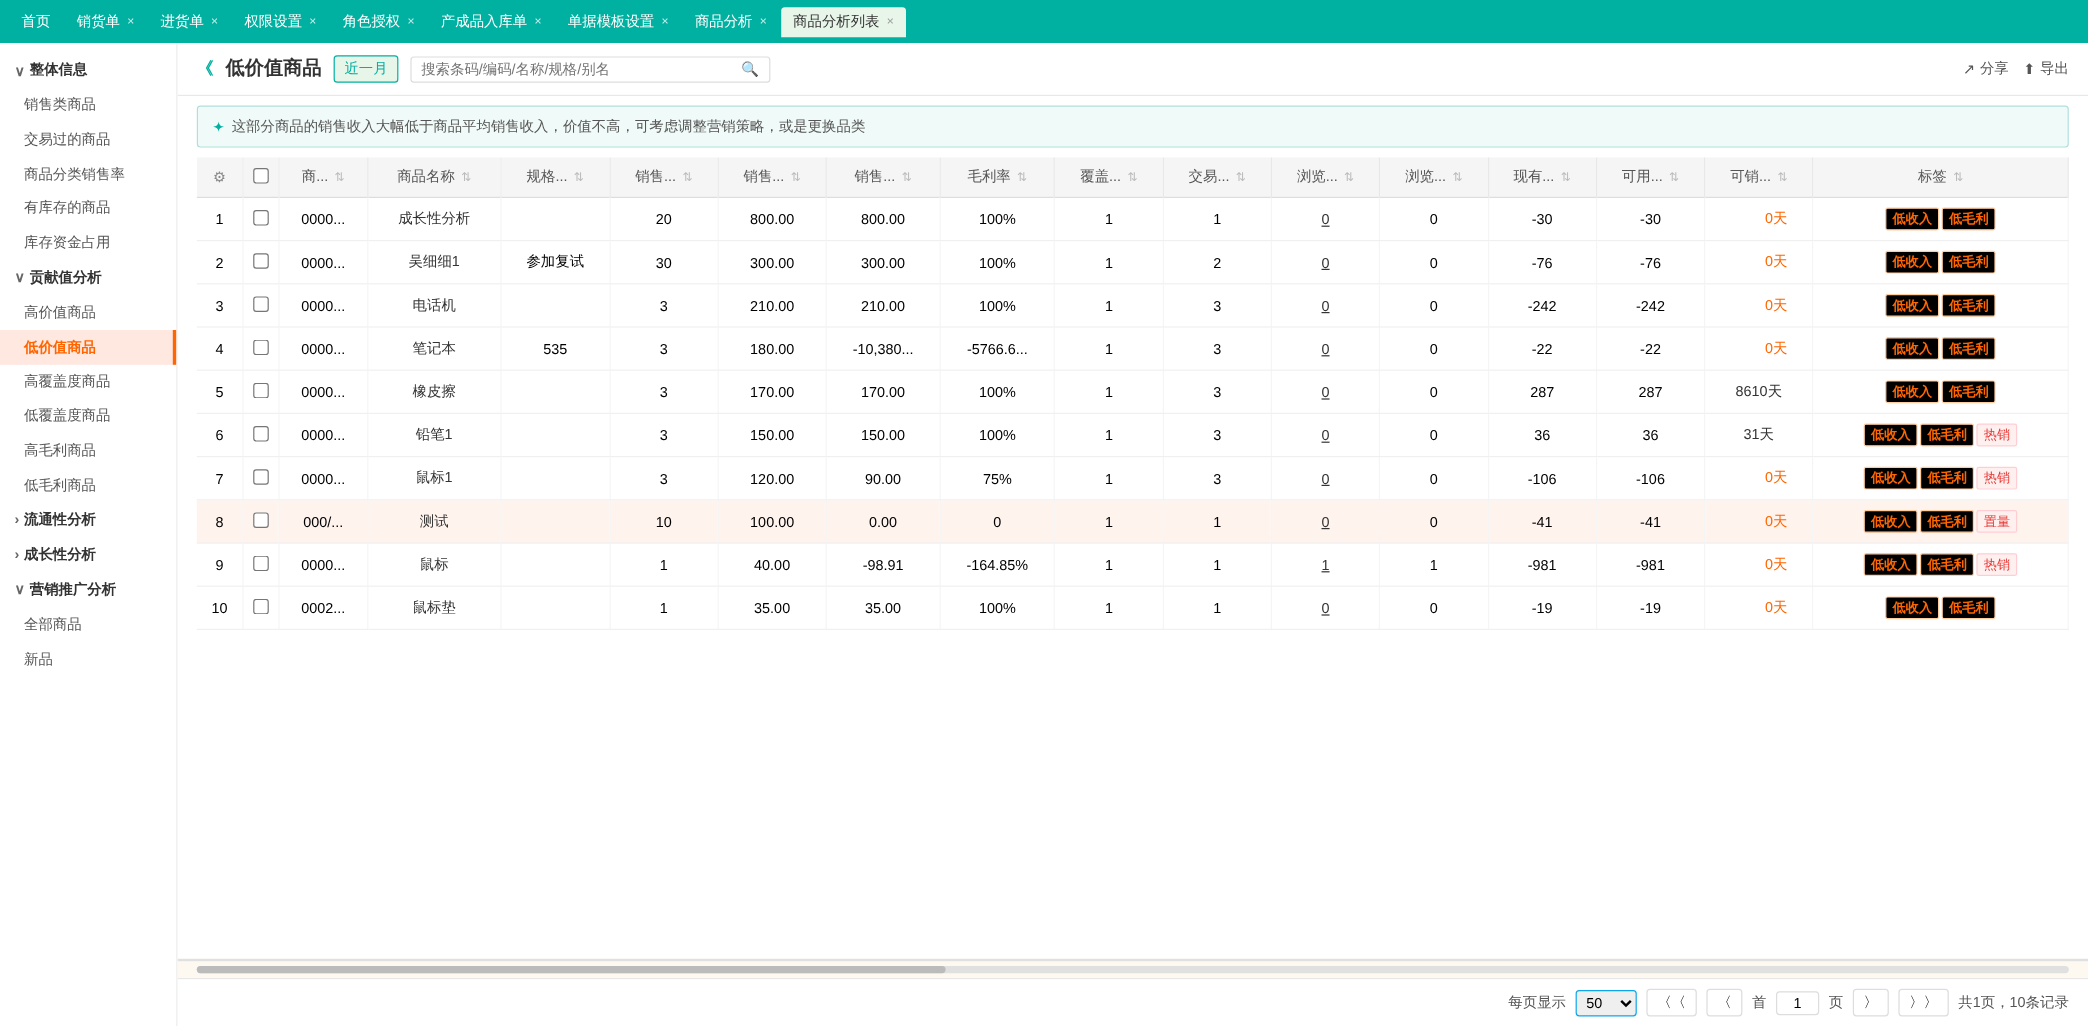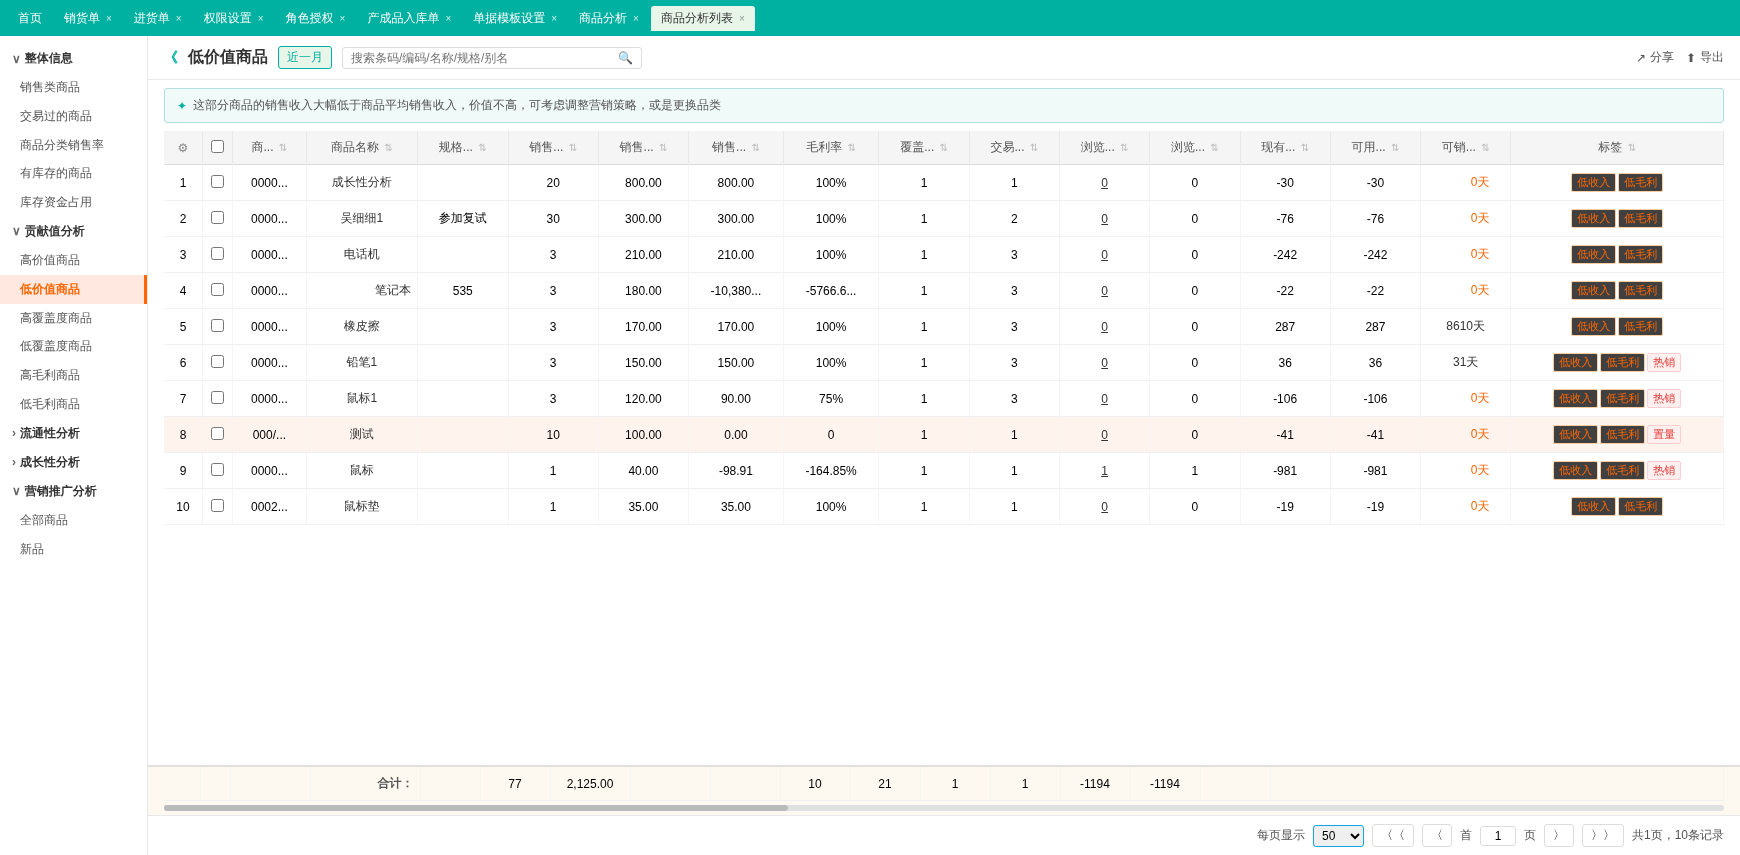--- a/index.html
+++ b/index.html
@@ -177,21 +177,21 @@
     }
     tr.highlighted td { background: #fff3ee; }
 
     .tag {
       display: inline-block;
       padding: 1px 5px;
       border-radius: 2px;
       font-size: 11px;
       margin: 1px;
     }
-    .tag-orange { color: #ff6600; border: 1px solid #ffcca0; background: #404040; }
+    .tag-orange { color: #ff6600; border: 1px solid #ffcca0; background: #000000; font-weight: bold; }
     .tag-red { color: #e53935; border: 1px solid #ffcdd2; background: #fff0f0; }
 
     .days-0 { color: #ff6600; margin-left: 29px; }
     .days-normal { color: #333; }
     .link-style { color: #333; text-decoration: underline; cursor: pointer; }
 
     .checkbox-col { width: 30px; }
 
     
     .table-footer {
@@ -439,21 +439,21 @@
       <td>-242</td>
       <td><span class="days-0">0天</span></td>
       <td><span class="tag tag-orange">低收入</span><span class="tag tag-orange">低毛利</span></td>
     </tr>
             <tr>
       <td>4</td>
       <td class="checkbox-col">
         <input type="checkbox" style="">
       </td>
       <td>0000...</td>
-      <td style="cursor:pointer; color:#333;text-align:right;">笔记本</td>
+      <td style="cursor:pointer; color:#333;">笔记本</td>
       <td>535</td>
       <td>3</td>
       <td>180.00</td>
       <td>-10,380...</td>
       <td>-5766.6...</td>
       <td>1</td>
       <td>3</td>
       <td><span class="link-style">0</span></td>
       <td>0</td>
       <td>-22</td>
@@ -585,45 +585,20 @@
       <td>-19</td>
       <td>-19</td>
       <td><span class="days-0">0天</span></td>
       <td><span class="tag tag-orange">低收入</span><span class="tag tag-orange">低毛利</span></td>
     </tr>
           </tbody>
       </table>
     </div>
 
     <div class="table-footer">
-      <table style="width:100%;">
-        <tbody>
-            <tr>
-          <td style="width:36px;"></td>
-          <td style="width:30px;"></td>
-          <td style="width:80px;"></td>
-          <td style="width:110px; font-weight:bold; color:#555; text-align:right; padding: 8px 6px;">
-            <span>合计：</span>
-          </td>
-          <td style="width:60px;"></td>
-          <td style="width:70px; text-align:center; padding:8px 6px;">77</td>
-          <td style="width:80px; text-align:center; padding:8px 6px;">2,125.00</td>
-          <td style="width:80px;"></td>
-          <td style="width:70px;"></td>
-          <td style="width:70px; text-align:center; padding:8px 6px;">10</td>
-          <td style="width:70px; text-align:center; padding:8px 6px;">21</td>
-          <td style="width:70px; text-align:center; padding:8px 6px;">1</td>
-          <td style="width:70px; text-align:center; padding:8px 6px;">1</td>
-          <td style="width:70px; text-align:center; padding:8px 6px;">-1194</td>
-          <td style="width:70px; text-align:center; padding:8px 6px;">-1194</td>
-          <td style="width:70px;"></td>
-          <td></td>
-        </tr>
-      </tbody>
-        </table>
 
       <div style="height:6px; background:#e0e0e0; border-radius:3px; margin:4px 0;">
         <div style="width:40%; height:6px; background:#bbb; border-radius:3px;"></div>
       </div>
     </div>
 
     <div class="pagination-bar">
       <span>每页显示</span>
       <select class="page-size-select">
         <option>50</option>

